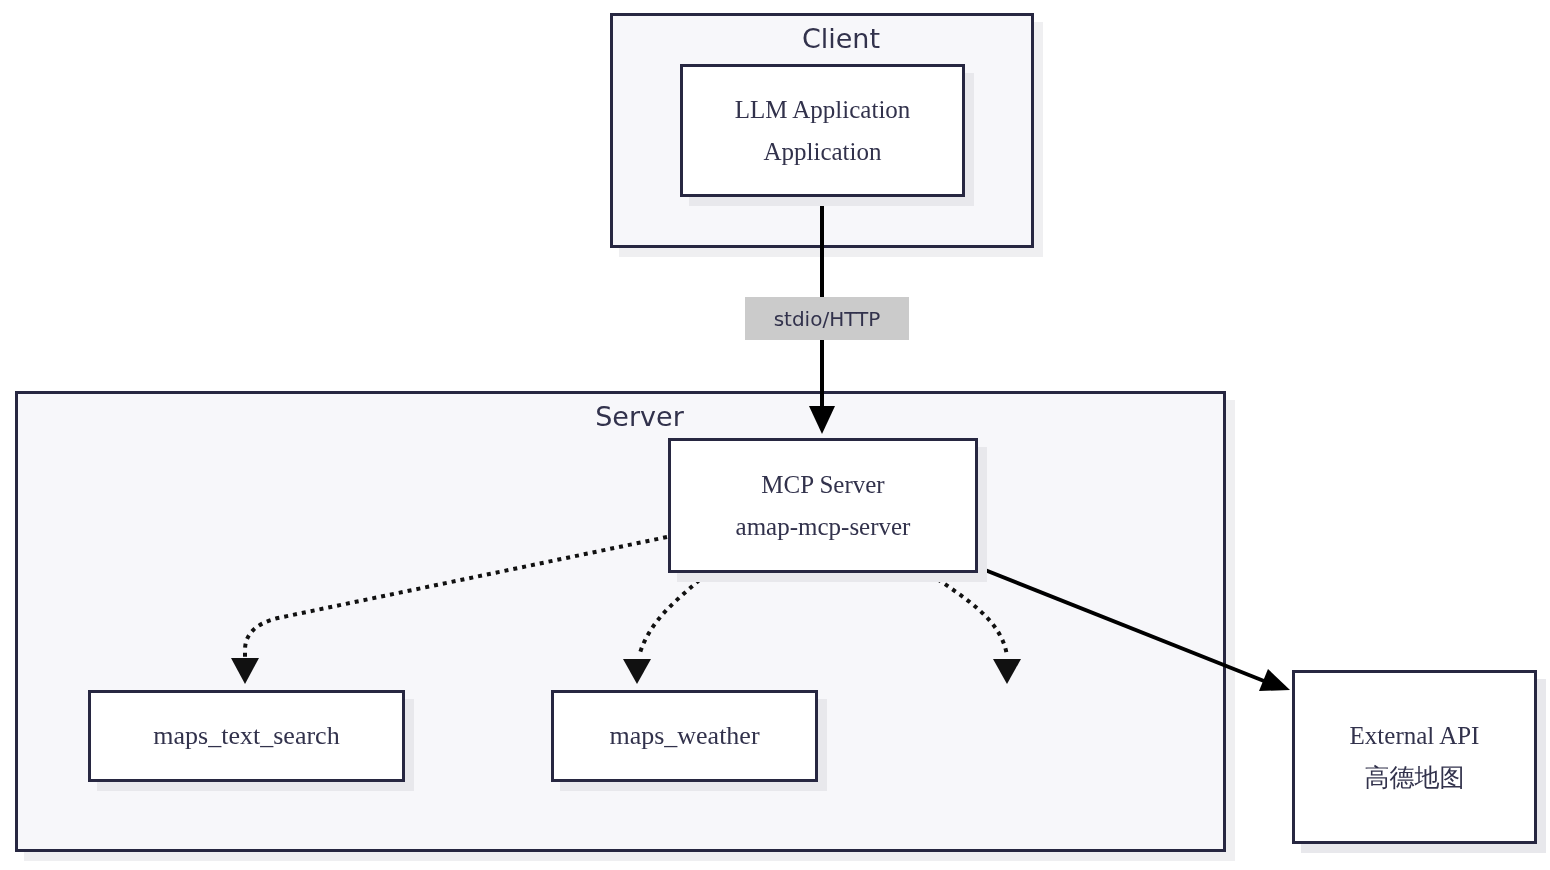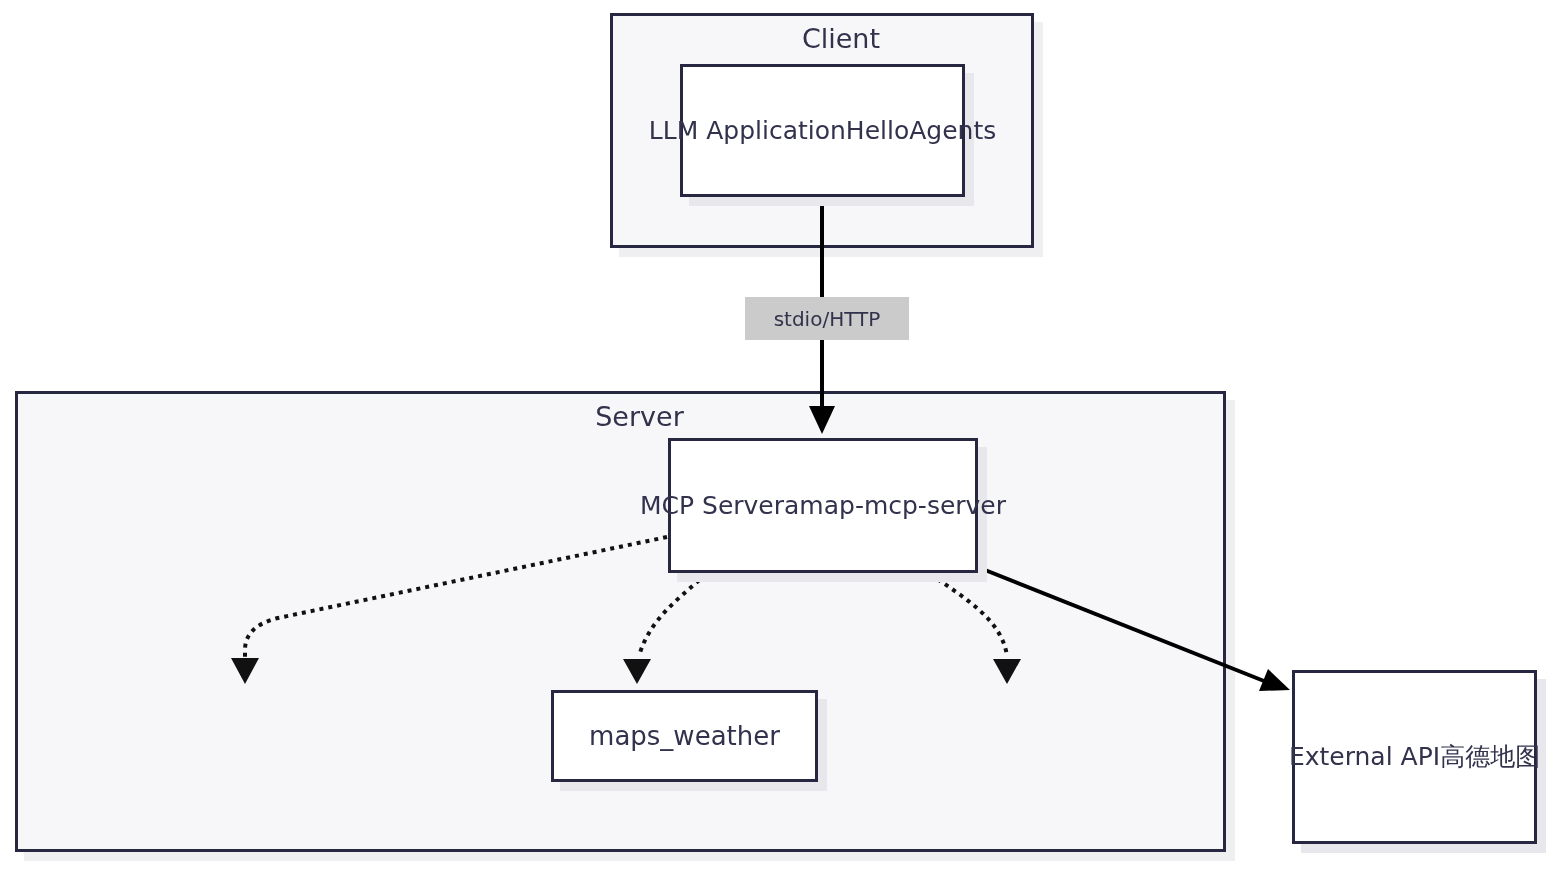--- a/index.html
+++ b/index.html
@@ -44,28 +44,29 @@
   }
 
   
   .node {
     position: absolute;
     background: #ffffff;
     border: 3px solid #272741;
     box-shadow: 9px 9px 0 #e8e8ec;
     z-index: 3;
     display: flex;
-    flex-direction: row;
+    flex-direction: column;
     align-items: center;
     justify-content: center;
     text-align: center;
     font-size: 25px;
     line-height: 42px;
     color: #32324c;
     white-space: nowrap;
+    font-family: Liberation Serif, serif;
   }
   .llm-node      { left: 680px;  top: 64px;  width: 285px; height: 133px; }
   .mcp-node      { left: 668px;  top: 438px; width: 310px; height: 135px; }
   .tool-node     { font-size: 26px; }
   .tool-node-1   { left: 88px;   top: 690px; width: 317px; height: 92px; }
   .tool-node-2   { left: 503px;  top: 690px; width: 267px; height: 92px; margin-left: 48px; }
   .tool-node-3   { left: 868px;  top: 691px; width: 280px; height: 91px; }
   .external-node { left: 1292px; top: 670px; width: 245px; height: 174px; }
 
   
@@ -119,30 +120,33 @@
     </g>
 
     <g>
       <path d="M 930 574 C 965 598 1002 620 1007 656" fill="none" stroke="#111111" stroke-width="4" stroke-dasharray="4 5"></path>
       <polygon points="1007,684 993,659 1021,659" fill="#111111"></polygon>
     </g>
   </svg>
 
   <div class="node llm-node">
     <div>LLM Application</div>
-    <div>HelloAgents</div>
+    <div>Application</div>
   </div>
 
   <div class="edge-label">stdio/HTTP</div>
 
   <div class="node mcp-node">
     <div>MCP Server</div>
     <div>amap-mcp-server</div>
   </div>
 
+  <div class="node tool-node tool-node-1">
+    <div>maps_text_search</div>
+  </div>
   <div class="node tool-node tool-node-2">
     <div>maps_weather</div>
   </div>
 
   <div class="node external-node">
     <div>External API</div>
     <div>高德地图</div>
   </div>
 
 </div>

